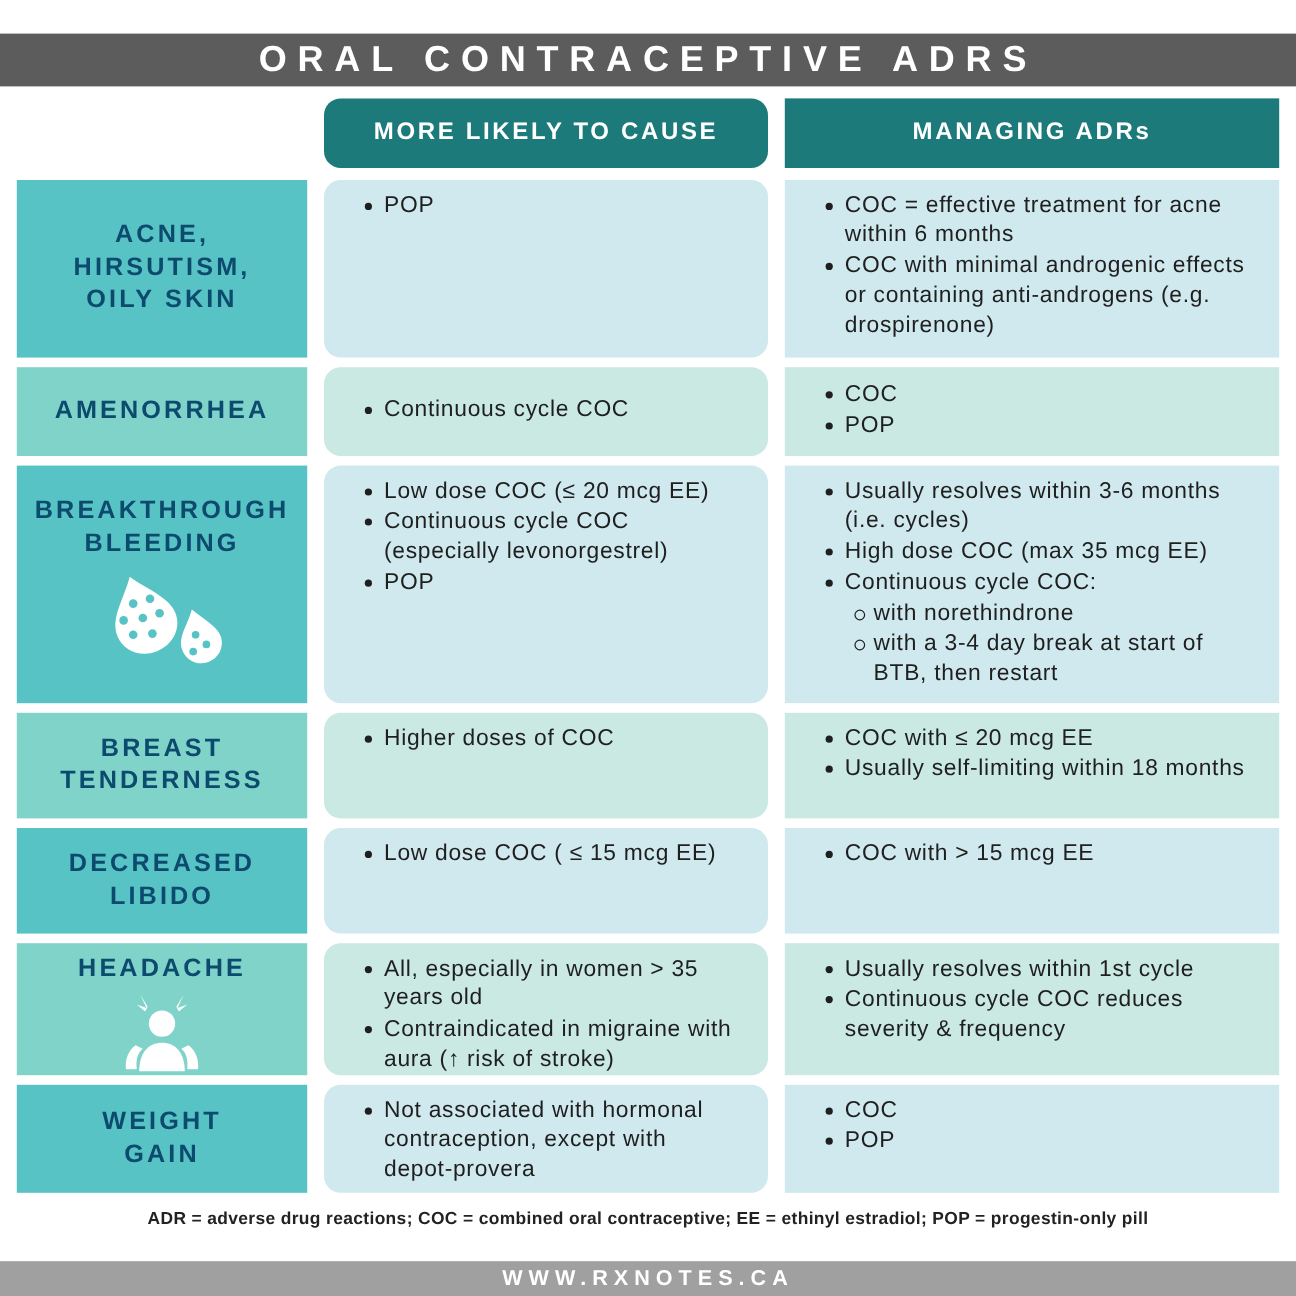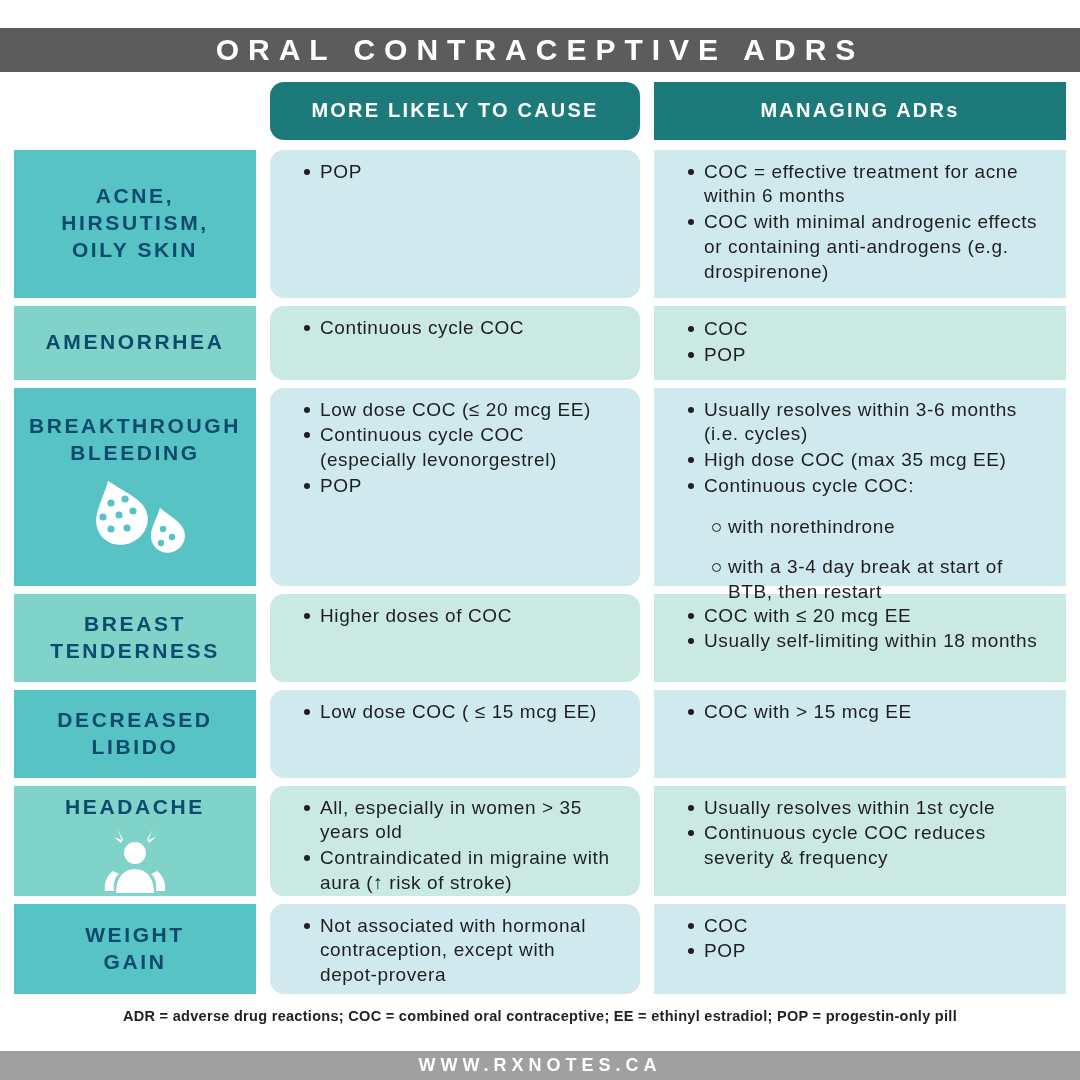--- a/index.html
+++ b/index.html
@@ -100,21 +100,21 @@
     position: absolute;
     left: 0; top: 9px;
     width: 6px; height: 6px;
     border-radius: 50%;
     background: #1f1f1f;
   }
   ul.sublist { margin: 0; padding-left: 6px; list-style: none; }
   ul.sublist > li {
     position: relative;
     padding-left: 18px;
-    margin-top: 16px;
+    margin-top: 1px;
   }
   ul.sublist > li::before {
     content: "";
     position: absolute;
     left: 2px; top: 8px;
     width: 7px; height: 7px;
     border-radius: 50%;
     border: 1.6px solid #1f1f1f;
     background: transparent;
   }
@@ -176,21 +176,21 @@
           <li>COC = effective treatment for acne within 6 months</li>
           <li>COC with minimal androgenic effects or containing anti-androgens (e.g. drospirenone)</li>
         </ul>
       </div>
     </div>
 
     <div class="row" style="height:74px;">
       <div class="label-cell mint col-label">
         <span>AMENORRHEA</span>
       </div>
-      <div class="cell mintlight col-cause" style="display:flex;align-items:flex-start;">
+      <div class="cell mintlight col-cause" style="display:flex;align-items:center;">
         <ul class="blist">
           <li>Continuous cycle COC</li>
         </ul>
       </div>
       <div class="cell mintlight col-manage" style="display:flex;align-items:center;">
         <ul class="blist">
           <li>COC</li>
           <li>POP</li>
         </ul>
       </div>

